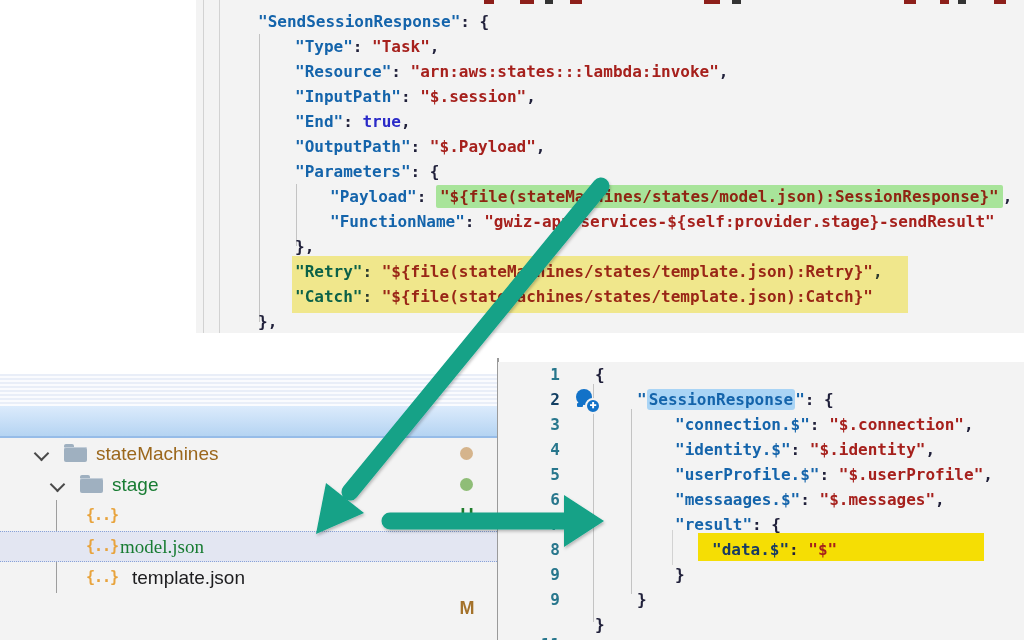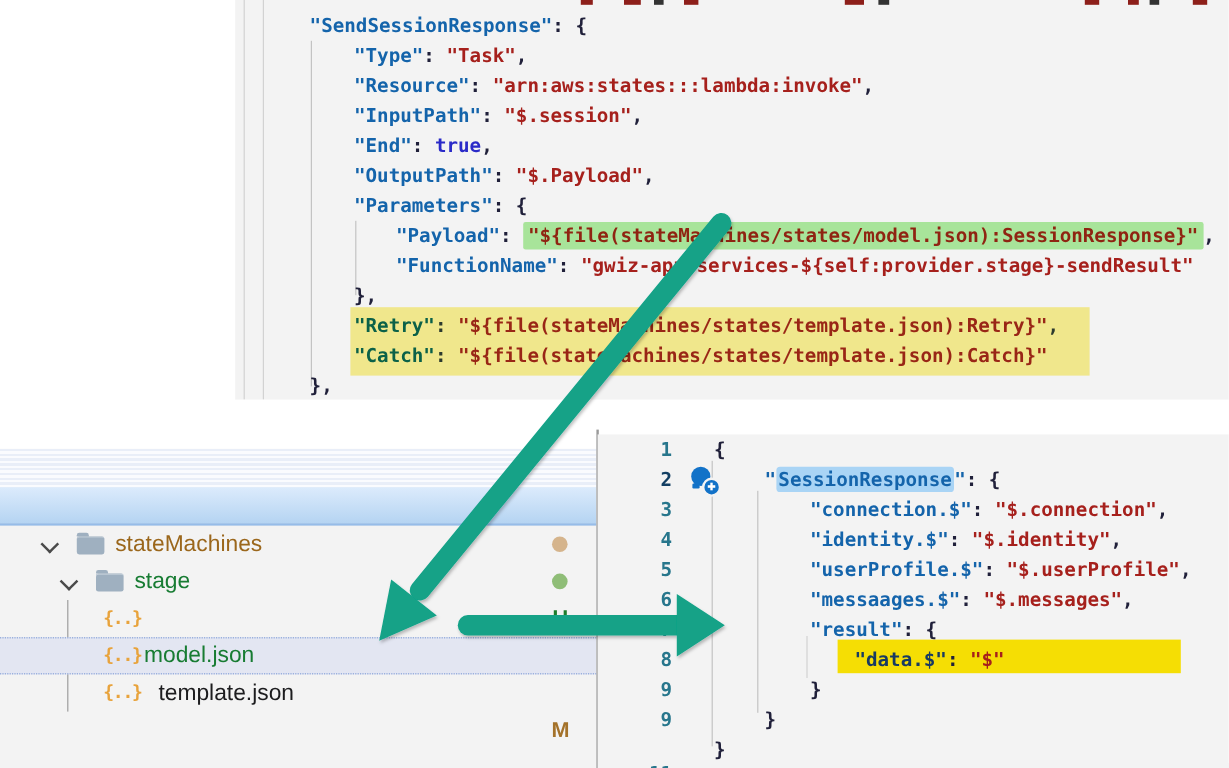--- a/index.html
+++ b/index.html
@@ -140,21 +140,21 @@
         <span class="label lbl-green" style="left: 112px;">stage</span>
         <span class="dot dot-green"></span>
       </div>
       <div class="exp-row" style="top: 126px;">
         <span class="json-icon" style="left: 86px;">{..}</span>
         <span class="marker U">U</span>
       </div>
       <div class="sel-bg" style="top: 157px;"></div>
       <div class="exp-row" style="top: 157px;">
         <span class="json-icon" style="left: 86px;">{..}</span>
-        <span class="label lbl-green" style="left: 120px;">model.json</span>
+        <span class="label lbl-green" style="left: 120px; font-family: Liberation Serif, serif;">model.json</span>
       </div>
       <div class="exp-row" style="top: 188px;">
         <span class="json-icon" style="left: 86px;">{..}</span>
         <span class="label lbl-dark" style="left: 120px;">template.json</span>
       </div>
     </div>
   <div id="marker-M">M</div>
 </div>
 <div id="panel-divider"></div>
 

